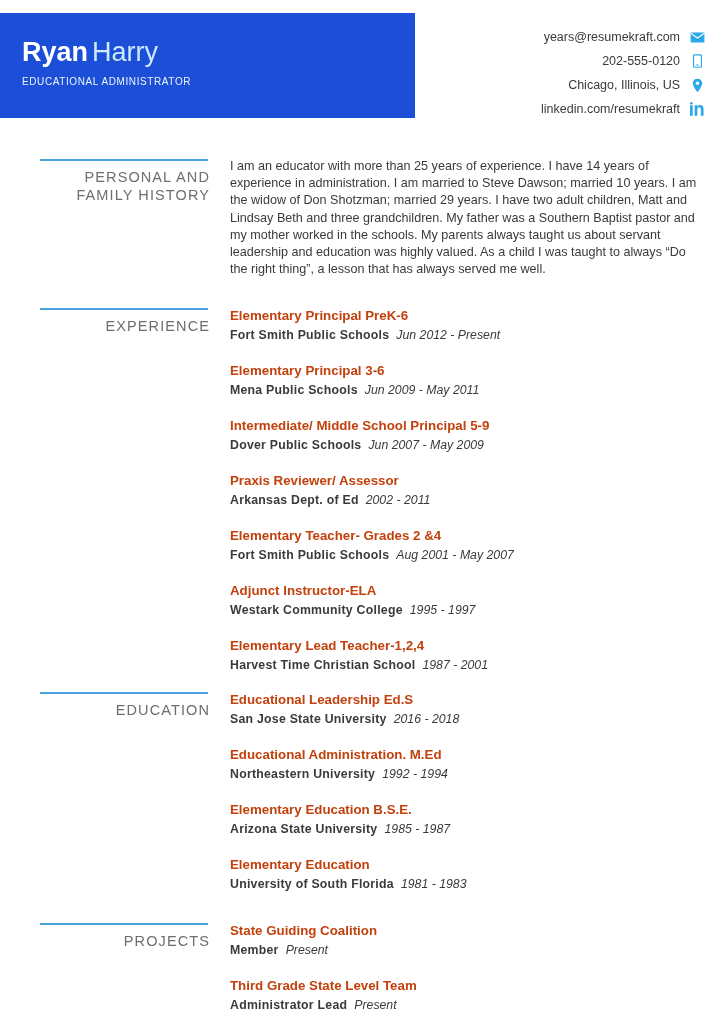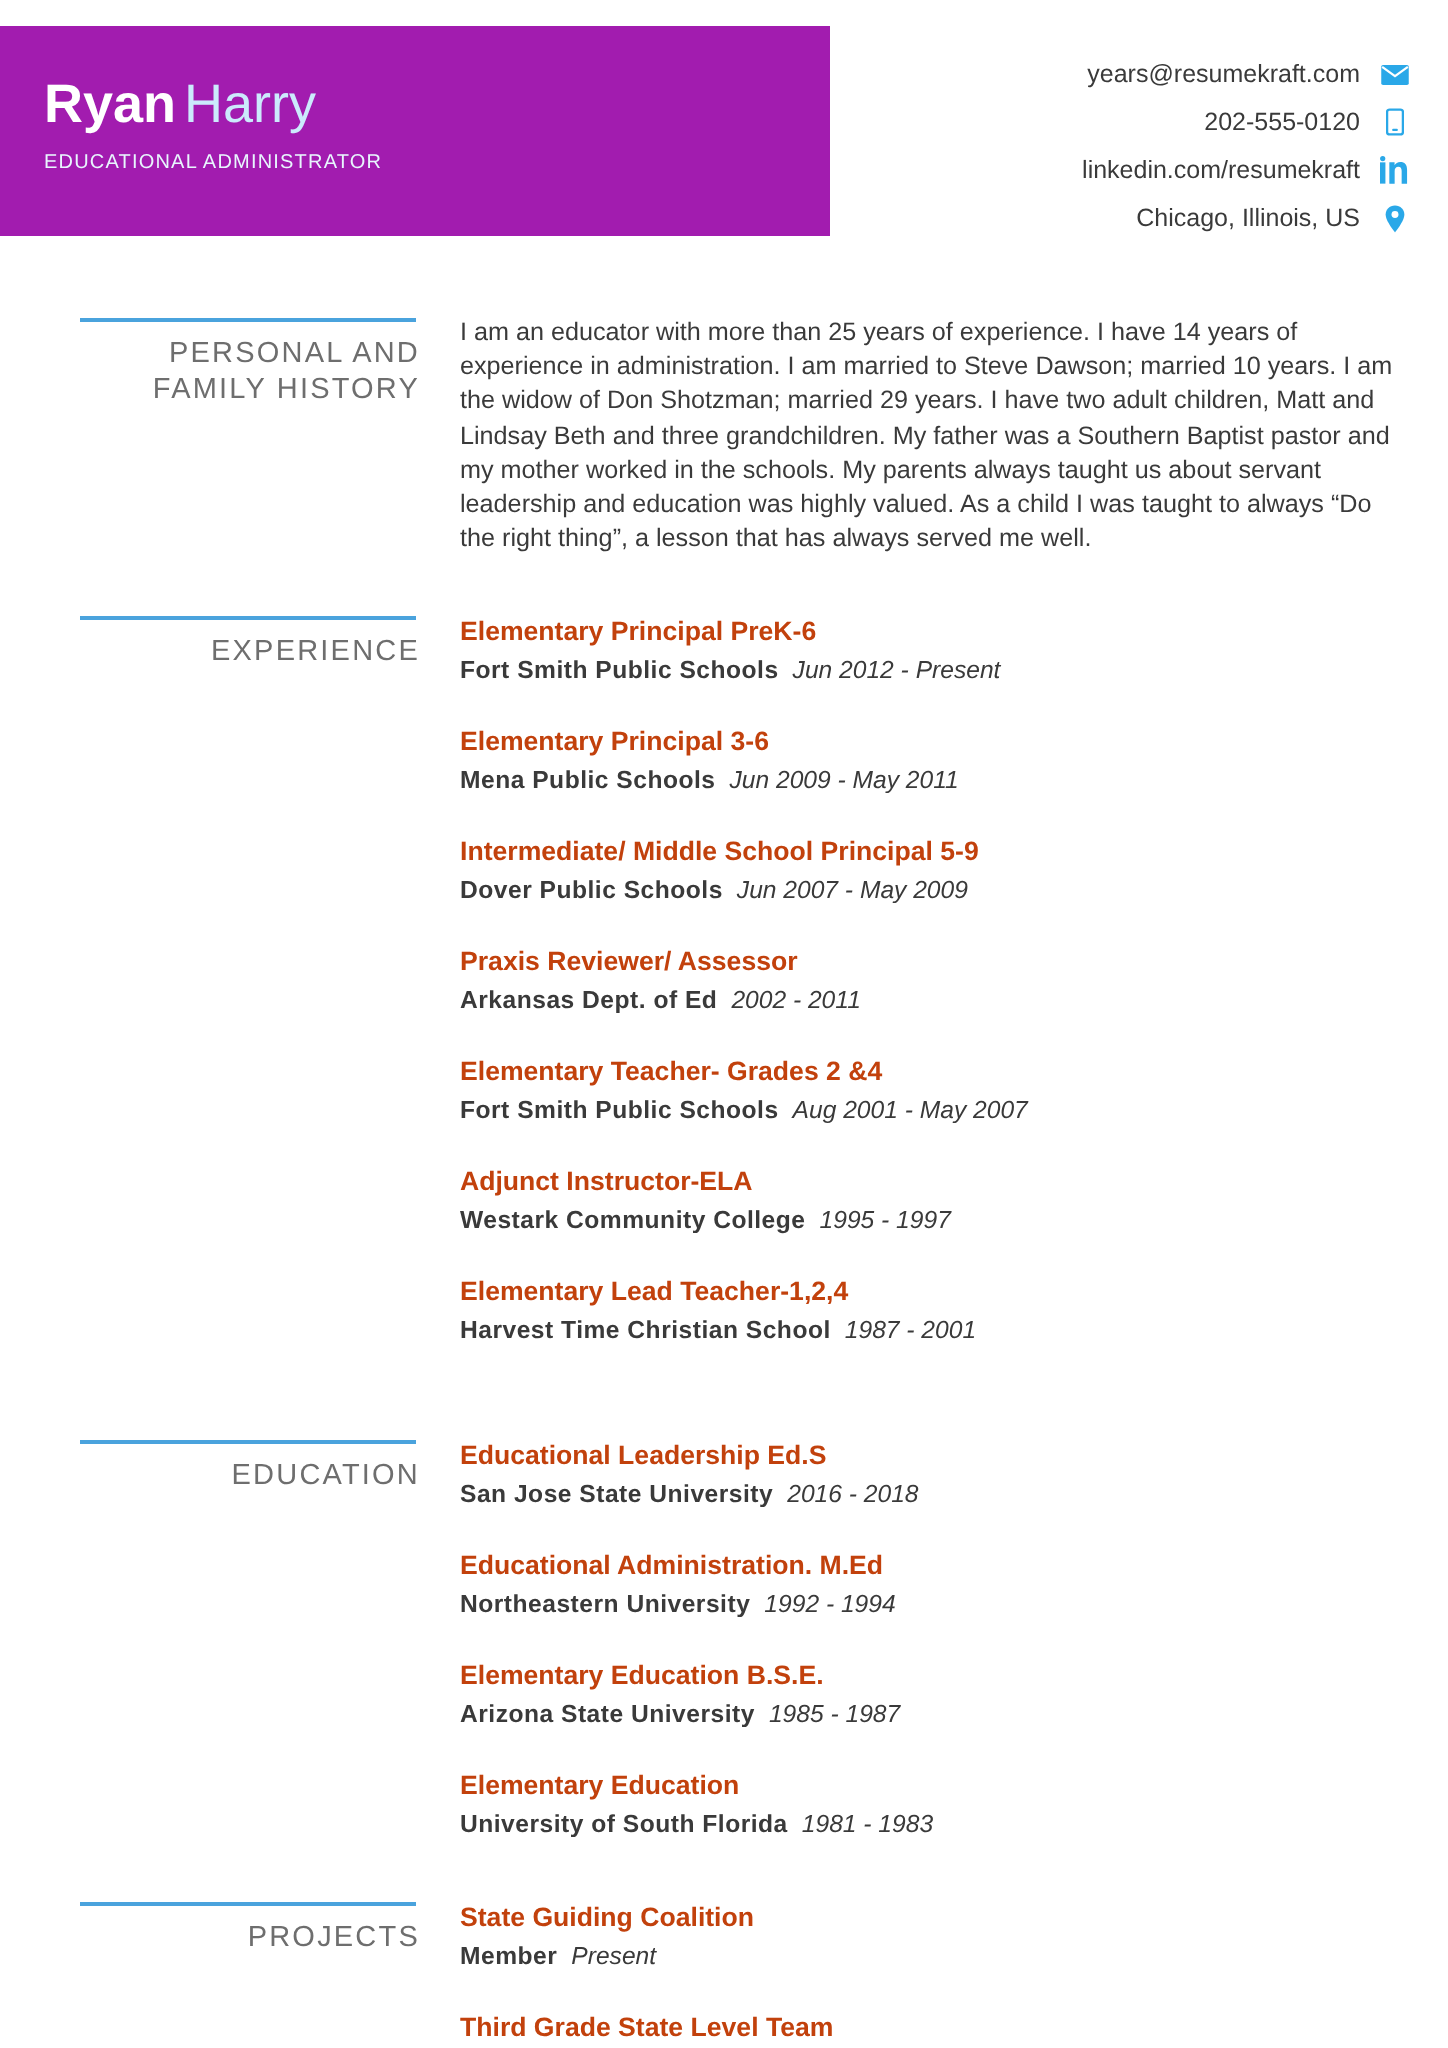--- a/index.html
+++ b/index.html
@@ -20,21 +20,21 @@
   .header {
     position: relative;
     height: 140px;
   }
   .name-banner {
     position: absolute;
     left: 0;
     top: 13px;
     width: 415px;
     height: 105px;
-    background: #a21caf;
+    background: #1d4ed8;
     box-sizing: border-box;
     padding: 22px 0 0 22px;
   }
   .full-name {
     font-size: 27px;
     line-height: 34px;
     color: #ffffff;
     white-space: nowrap;
   }
   .name-first {
@@ -150,21 +150,21 @@
   }
   .entry-dates {
     font-style: italic;
     font-weight: normal;
     margin-left: 7px;
     color: #3a3a3a;
   }
 
   .sec-summary { margin-top: 17px; }
   .sec-experience { margin-top: 28px; }
-  .sec-education { margin-top: 44px; }
+  .sec-education { margin-top: 16px; }
   .sec-projects { margin-top: 28px; }
 </style>
 </head>
 <body>
 
 <div class="header">
 
   <div class="name-banner">
     <div class="full-name">
       <span class="name-first">Ryan</span><span class="name-last">Harry</span>
@@ -183,45 +183,45 @@
           </svg>
       </span>
     </div>
 
     <div class="contact-row">
       <span class="contact-text">202-555-0120</span>
       <span class="contact-icon">
         <svg width="9" height="14" viewBox="0 0 10 15">
             <rect x="0.6" y="0.6" width="8.8" height="13.8" rx="1.4" fill="none" stroke="#2aa8e8" stroke-width="1.3"></rect>
             <rect x="3.4" y="11.3" width="3.2" height="1.2" rx="0.6" fill="#2aa8e8"></rect>
+          </svg>
+      </span>
+    </div>
+
+    <div class="contact-row">
+      <span class="contact-text">Chicago, Illinois, US</span>
+      <span class="contact-icon">
+        <svg width="11" height="15" viewBox="0 0 12 16">
+            <path d="M6 0.6 C3 0.6 0.9 2.8 0.9 5.6 C0.9 9.3 6 15.3 6 15.3 C6 15.3 11.1 9.3 11.1 5.6 C11.1 2.8 9 0.6 6 0.6 Z" fill="#2aa8e8"></path>
+            <circle cx="6" cy="5.5" r="1.9" fill="#ffffff"></circle>
           </svg>
       </span>
     </div>
 
     <div class="contact-row">
       <span class="contact-text">linkedin.com/resumekraft</span>
       <span class="contact-icon">
         <svg width="14" height="14" viewBox="0 0 15 15">
             <rect x="0" y="3.4" width="2.9" height="11.4" fill="#2aa8e8"></rect>
             <circle cx="1.45" cy="1.4" r="1.4" fill="#2aa8e8"></circle>
             <path d="M5 3.4 h2.8 v1.5 c0.55 -1 1.7 -1.7 3.1 -1.7 c2.3 0 3.6 1.4 3.6 4.1 v7.5 h-2.9 v-6.8 c0 -1.5 -0.6 -2.3 -1.8 -2.3 c-1.25 0 -1.95 0.85 -1.95 2.3 v6.8 H5 Z" fill="#2aa8e8"></path>
           </svg>
       </span>
     </div>
 
-    <div class="contact-row">
-      <span class="contact-text">Chicago, Illinois, US</span>
-      <span class="contact-icon">
-        <svg width="11" height="15" viewBox="0 0 12 16">
-            <path d="M6 0.6 C3 0.6 0.9 2.8 0.9 5.6 C0.9 9.3 6 15.3 6 15.3 C6 15.3 11.1 9.3 11.1 5.6 C11.1 2.8 9 0.6 6 0.6 Z" fill="#2aa8e8"></path>
-            <circle cx="6" cy="5.5" r="1.9" fill="#ffffff"></circle>
-          </svg>
-      </span>
-    </div>
-
   </div>
 </div>
 
 <div class="section sec-summary">
   <div class="section-left">
     <div class="section-rule"></div>
     <div class="section-title">PERSONAL AND
 FAMILY HISTORY</div>
   </div>
   <div class="section-right">

